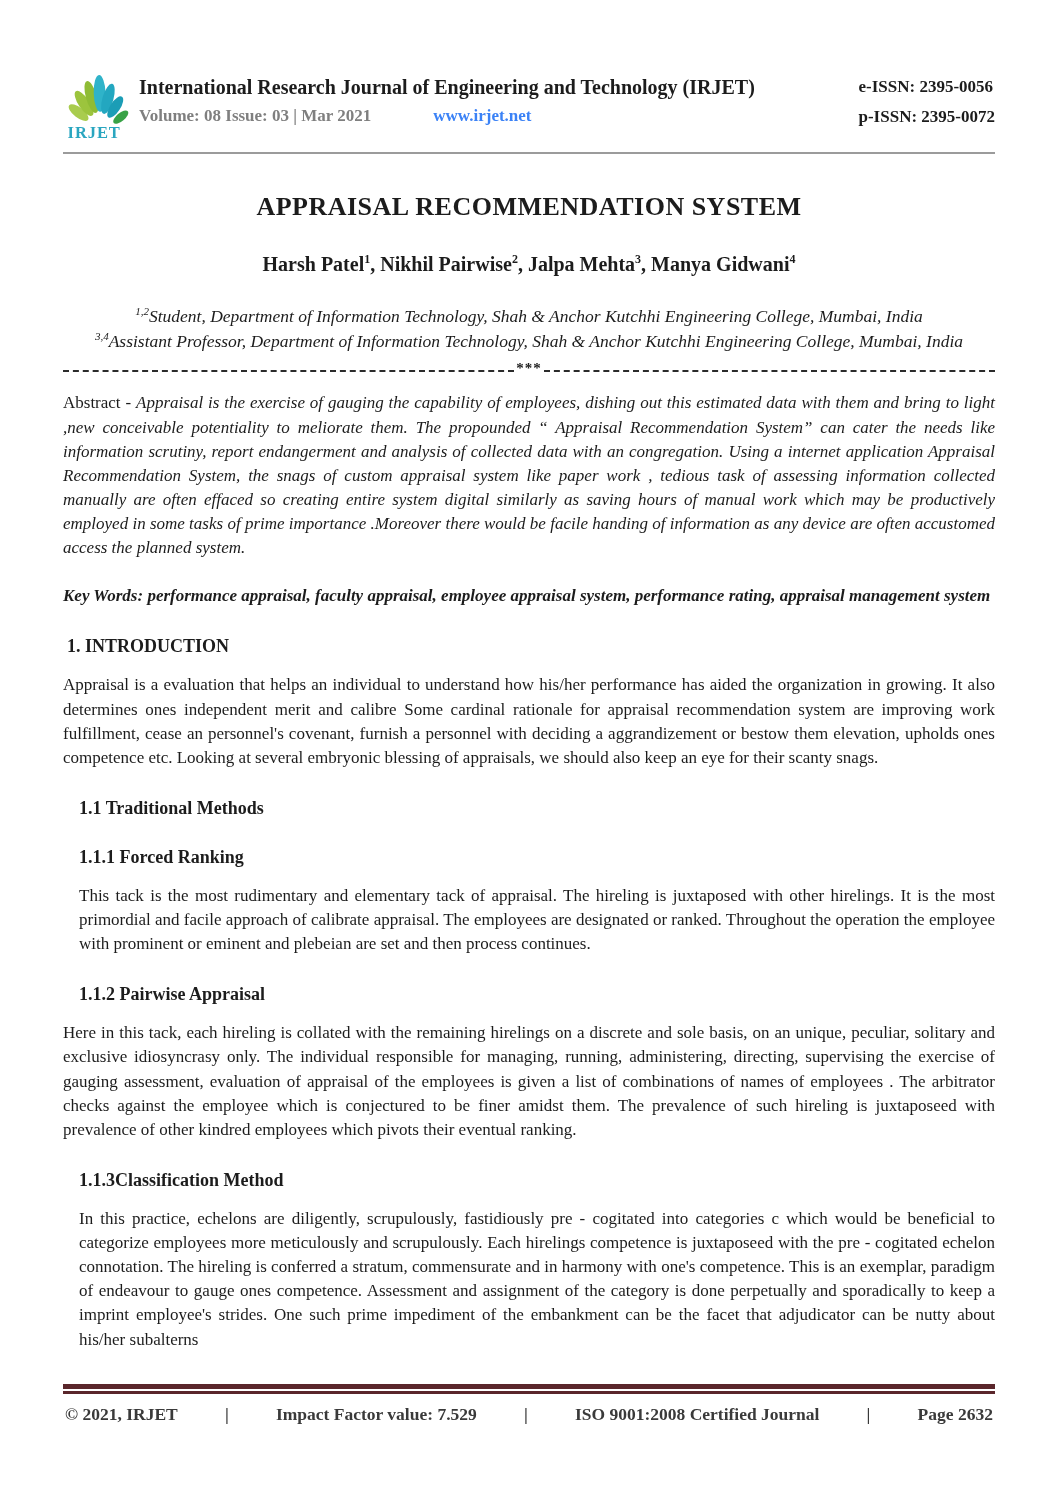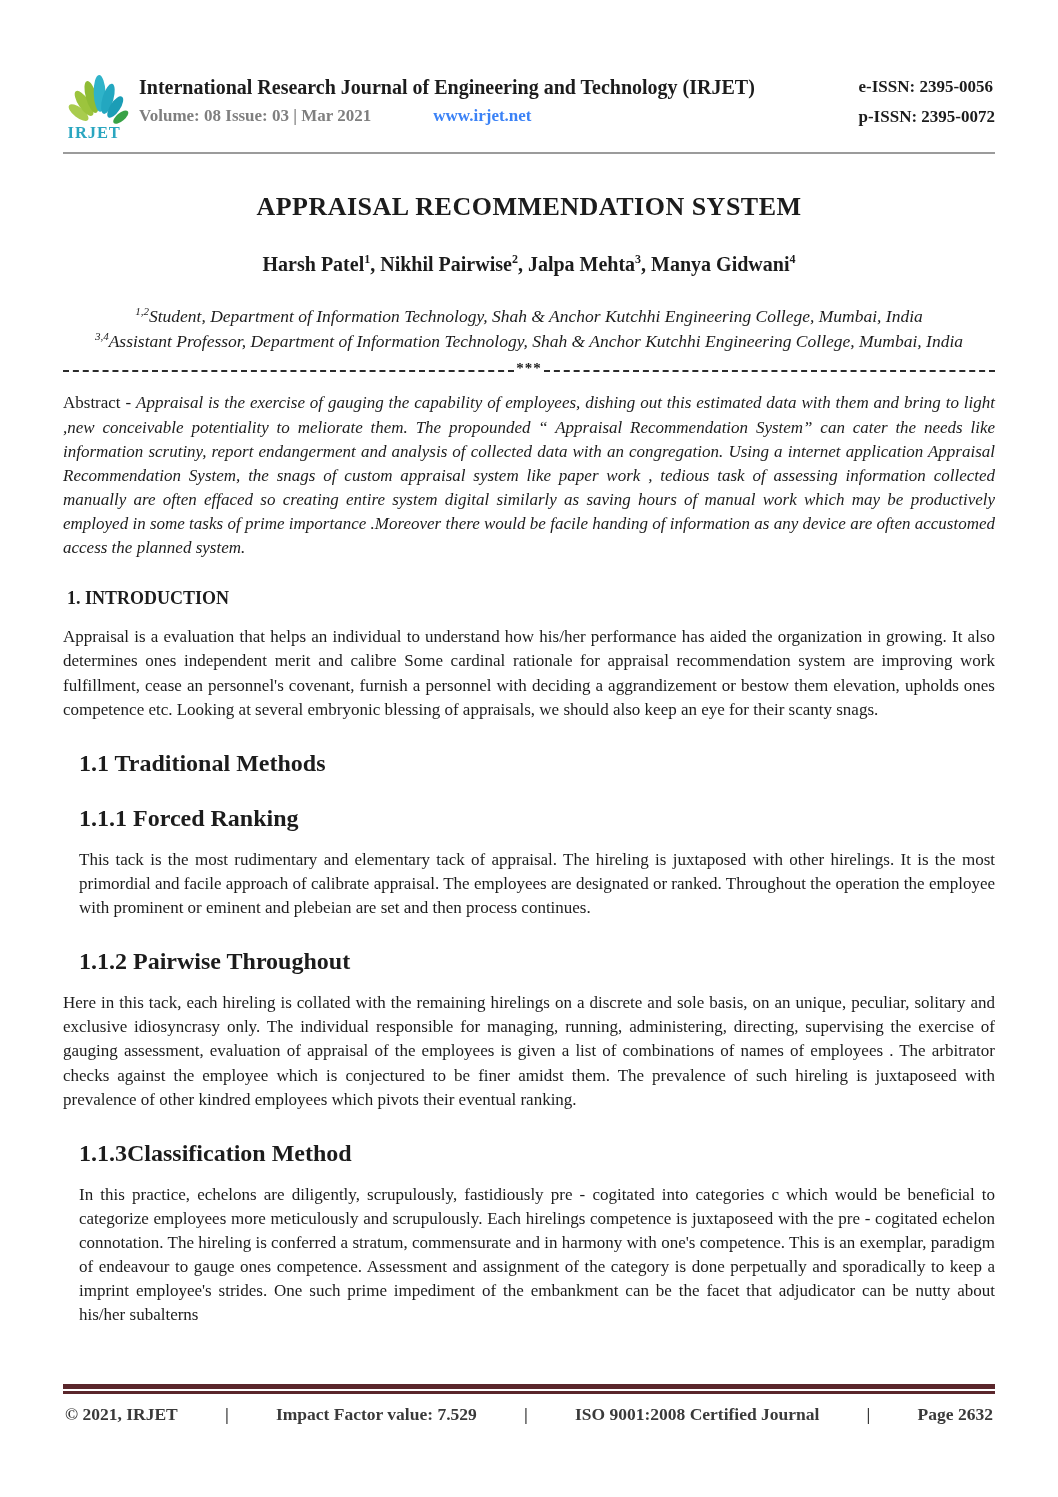--- a/index.html
+++ b/index.html
@@ -28,21 +28,21 @@
   
   .sep-line{display:flex;align-items:center;margin-top:6px;}
   .sep-dash{flex:1;border-bottom:2px dashed #2b2b2b;height:0;transform:translateY(2px);}
   .sep-stars{padding:0 2px;font-size:15px;font-weight:bold;letter-spacing:1px;}
   
   .abstract{margin:14px 0 0 0;text-align:justify;font-style:italic;font-size:17px;line-height:1.42;}
   .ab-label{font-style:normal;font-weight:normal;}
   .keywords{margin:24px 0 0 0;text-align:justify;font-style:italic;font-weight:bold;font-size:17px;line-height:1.42;}
   
   .h-main{margin:28px 0 0 4px;font-size:18px;font-weight:bold;}
-  .h-sub{margin:28px 0 0 16px;font-size:24px;font-weight:bold;}
+  .h-sub{margin:28px 0 0 16px;font-size:18px;font-weight:bold;}
   .body-p{margin:16px 0 0 0;text-align:justify;font-size:17px;line-height:1.42;}
   .body-p.ind{margin-left:16px;}
   
   .ftr{margin-top:auto;}
   .ftr-rule{height:10px;background:linear-gradient(#5a262b 0 5px,#ffffff 5px 7px,#5a262b 7px 10px);}
   .ftr-row{display:flex;justify-content:space-between;align-items:baseline;
            padding:10px 2px 0 2px;margin-bottom:72px;
            font-size:17.5px;font-weight:bold;color:#3a3a3a;}
   .ftr-row .pipe{color:#3a3a3a;}
 </style>
@@ -91,37 +91,38 @@
   </div>
 
   <div class="sep-line">
     <div class="sep-dash"></div>
     <span class="sep-stars">***</span>
     <div class="sep-dash"></div>
   </div>
 
   <p class="abstract"><b class="ab-label">Abstract - </b><span>Appraisal is the exercise of gauging the capability of employees, dishing out this estimated data with them and bring to light ,new conceivable potentiality to meliorate them. The propounded “ Appraisal Recommendation System” can cater the needs like information scrutiny, report endangerment and analysis of collected data with an congregation. Using a internet application Appraisal Recommendation System, the snags of custom appraisal system like paper work , tedious task of assessing information collected manually are often effaced so creating entire system digital similarly as saving hours of manual work which may be productively employed in some tasks of prime importance .Moreover there would be facile handing of information as any device are often accustomed access the planned system.</span></p>
 
+  <p class="keywords"><span>Key Words</span><span>: performance appraisal, faculty appraisal, employee appraisal system, performance rating, appraisal management system</span></p>
 
   <div>
     <div class="h-main">1. INTRODUCTION</div>
     <p class="body-p">Appraisal is a evaluation that helps an individual to understand how his/her performance has aided the organization in growing. It also determines ones independent merit and calibre Some cardinal rationale for appraisal recommendation system are improving work fulfillment, cease an personnel's covenant, furnish a personnel with deciding a aggrandizement or bestow them elevation, upholds ones competence etc. Looking at several embryonic blessing of appraisals, we should also keep an eye for their scanty snags.</p>
   </div>
 
   <div>
     <div class="h-sub">1.1 Traditional Methods</div>
   </div>
 
   <div>
     <div class="h-sub">1.1.1 Forced Ranking</div>
     <p class="body-p ind">This tack is the most rudimentary and elementary tack of appraisal. The hireling is juxtaposed with other hirelings. It is the most primordial and facile approach of calibrate appraisal. The employees are designated or ranked. Throughout the operation the employee with prominent or eminent and plebeian are set and then process continues.</p>
   </div>
 
   <div>
-    <div class="h-sub">1.1.2 Pairwise Throughout</div>
+    <div class="h-sub">1.1.2 Pairwise Appraisal</div>
     <p class="body-p">Here in this tack, each hireling is collated with the remaining hirelings on a discrete and sole basis, on an unique, peculiar, solitary and exclusive idiosyncrasy only. The individual responsible for managing, running, administering, directing, supervising the exercise of gauging assessment, evaluation of appraisal of the employees is given a list of combinations of names of employees . The arbitrator checks against the employee which is conjectured to be finer amidst them. The prevalence of such hireling is juxtaposeed with prevalence of other kindred employees which pivots their eventual ranking.</p>
   </div>
 
   <div>
     <div class="h-sub">1.1.3Classification Method</div>
     <p class="body-p ind">In this practice, echelons are diligently, scrupulously, fastidiously pre - cogitated into categories c which would be beneficial to categorize employees more meticulously and scrupulously. Each hirelings competence is juxtaposeed with the pre - cogitated echelon connotation. The hireling is conferred a stratum, commensurate and in harmony with one's competence. This is an exemplar, paradigm of endeavour to gauge ones competence. Assessment and assignment of the category is done perpetually and sporadically to keep a imprint employee's strides. One such prime impediment of the embankment can be the facet that adjudicator can be nutty about his/her subalterns</p>
   </div>
 
   <div class="ftr">
     <div class="ftr-rule"></div>

